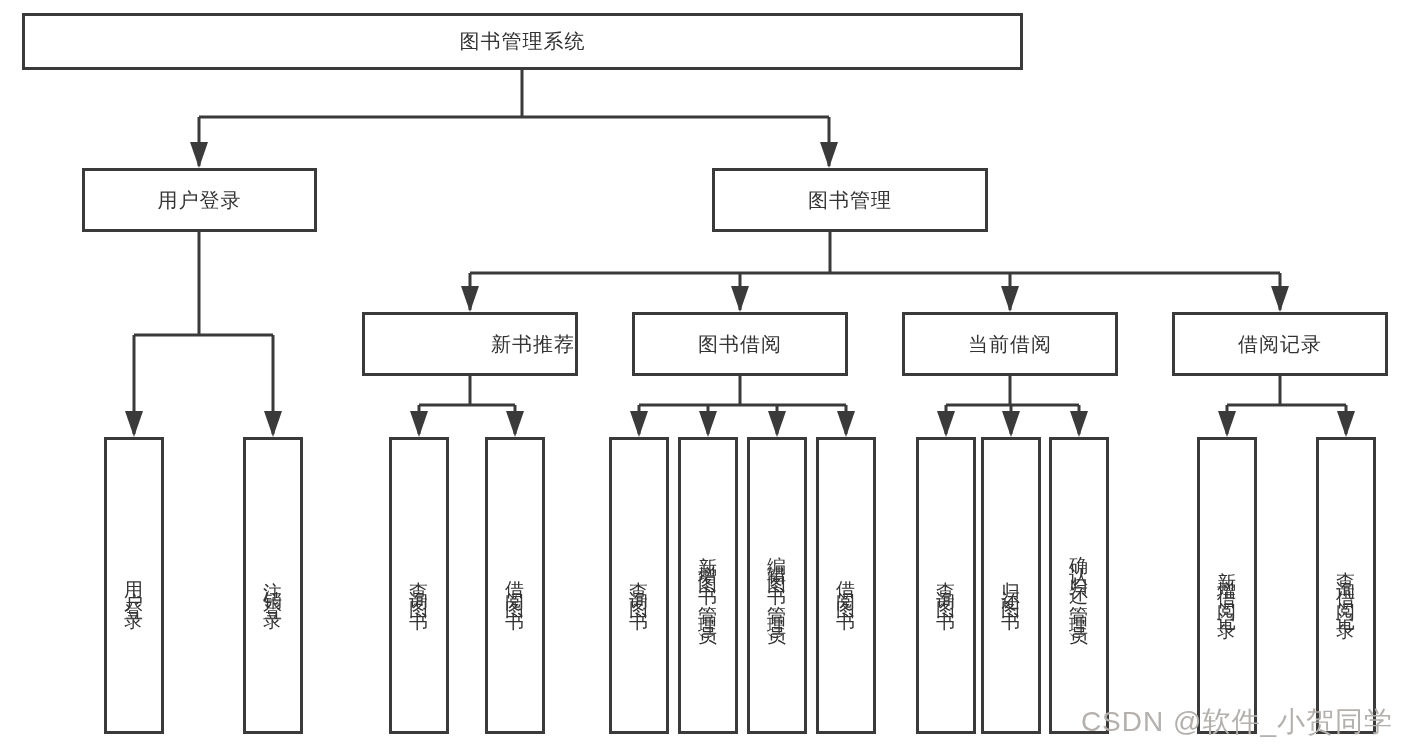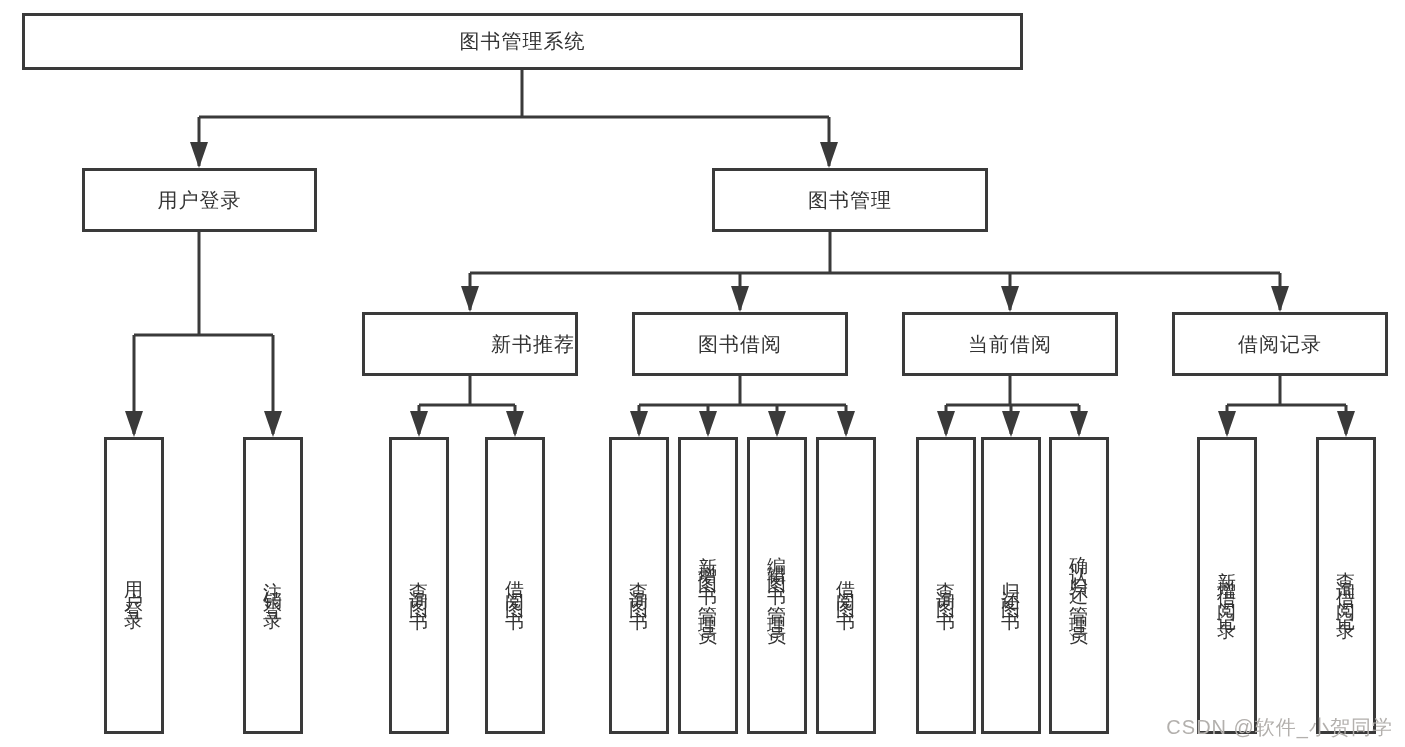--- a/index.html
+++ b/index.html
@@ -36,21 +36,21 @@
     text-orientation:mixed;
     font-size:19px;
     letter-spacing:10px;
     line-height:1;
     padding:6px 0;
   }
   .watermark{
     position:absolute;
     right:12px;bottom:6px;
     color:var(--wm);
-    font-size:20px;
+    font-size:28px;
     letter-spacing:1px;
     z-index:5;
     white-space:nowrap;
   }
 </style>
 </head>
 <body>
 
 <div class="canvas">
 

